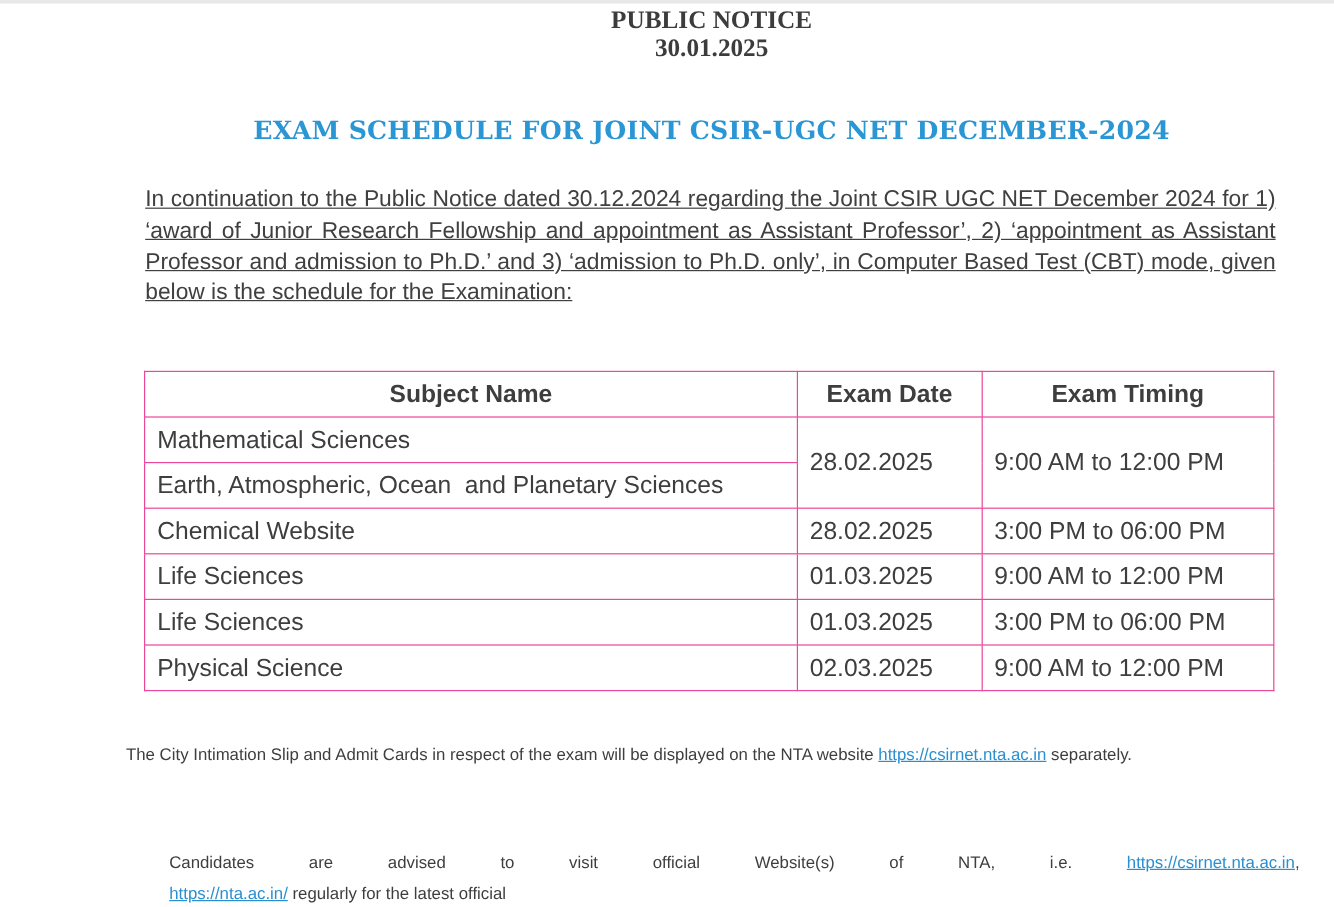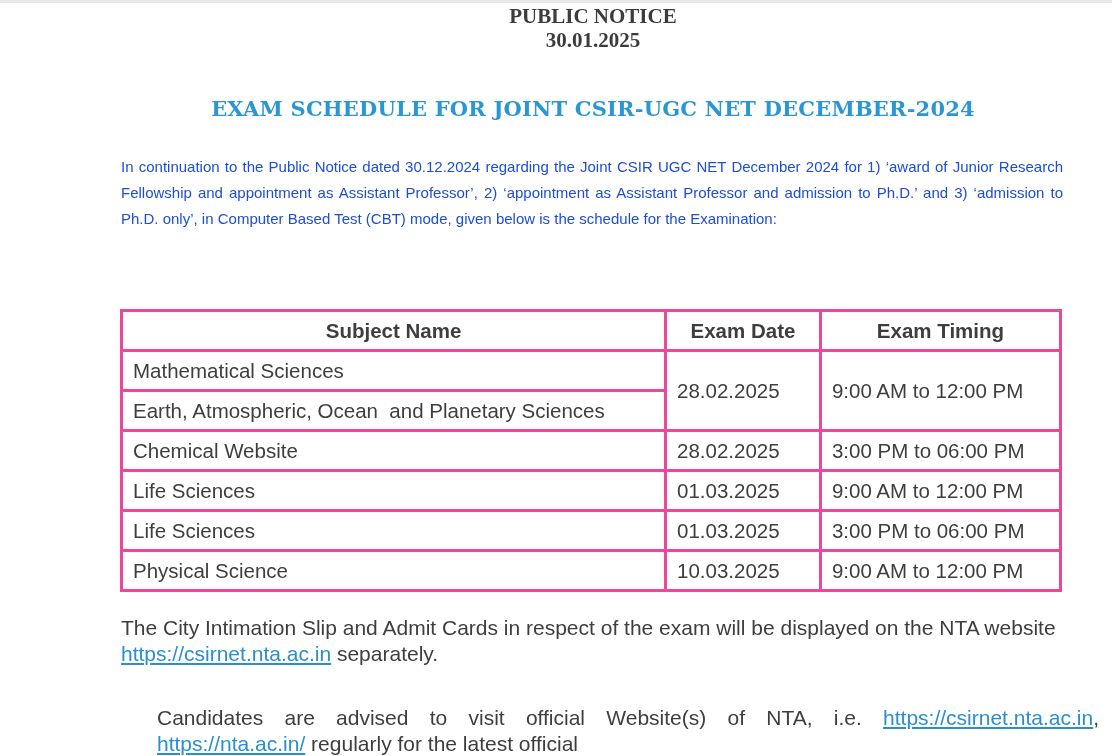--- a/index.html
+++ b/index.html
@@ -40,54 +40,55 @@
       font-family: "DejaVu Serif", "Liberation Serif", serif;
       font-weight: bold;
       font-size: 21px;
       letter-spacing: 0.2px;
       color: #2a96d4;
     }
     .intro {
       position: absolute;
       left: 121px; top: 154px;
       width: 942px;
-      font-size: 15px;
+      font-size: 19px;
       line-height: 25.8px;
       text-align: justify;
       text-align-last: left;
-      color: #1d4ed8;
+      color: #404040;
+      text-decoration: underline;
     }
     table.schedule {
       position: absolute;
       left: 120px; top: 309px;
       width: 942px;
       border-collapse: collapse;
       font-size: 20.5px;
       color: #3e3e3e;
     }
     table.schedule th, table.schedule td {
-      border: 3px solid #ec4899;
+      border: 1px solid #ec4899;
       height: 37px;
       padding: 0 10px;
     }
     table.schedule th {
       font-weight: bold;
       text-align: center;
       height: 37px;
     }
     table.schedule td.subject { text-align: left; margin-left: 20px; }
     table.schedule td.date, table.schedule td.timing { text-align: left; }
     .col-subject { width: 523px; }
     .col-date { width: 133px; }
     .col-timing { width: 223px; }
     .para {
       position: absolute;
-      left: 121px;
+      left: 105px;
       width: 942px;
-      font-size: 21px;
+      font-size: 14px;
       line-height: 26px;
       color: #3e3e3e;
       font-family: "Liberation Sans Narrow", "Liberation Sans", sans-serif;
     }
     .para.p1 { top: 615px; }
     .para.p2 { top: 705px; text-align: justify; text-align-last: left; margin-left: 36px; }
     .para.p2 .line1 { display: block; text-align: justify; text-align-last: justify; }
     a.link {
       color: #2a8fd0;
       text-decoration: underline;
@@ -134,21 +135,21 @@
       <td class="date">01.03.2025</td>
       <td class="timing">9:00 AM to 12:00 PM</td>
     </tr>
     <tr>
       <td class="subject">Life Sciences</td>
       <td class="date">01.03.2025</td>
       <td class="timing">3:00 PM to 06:00 PM</td>
     </tr>
     <tr>
       <td class="subject">Physical Science</td>
-      <td class="date">10.03.2025</td>
+      <td class="date">02.03.2025</td>
       <td class="timing">9:00 AM to 12:00 PM</td>
     </tr>
   </tbody>
 </table>
 
 <div class="para p1">
   <span>The City Intimation Slip and Admit Cards in respect of the exam will be displayed on the NTA website </span><a class="link">https://csirnet.nta.ac.in</a><span> separately.</span>
 </div>
 
 <div class="para p2">

